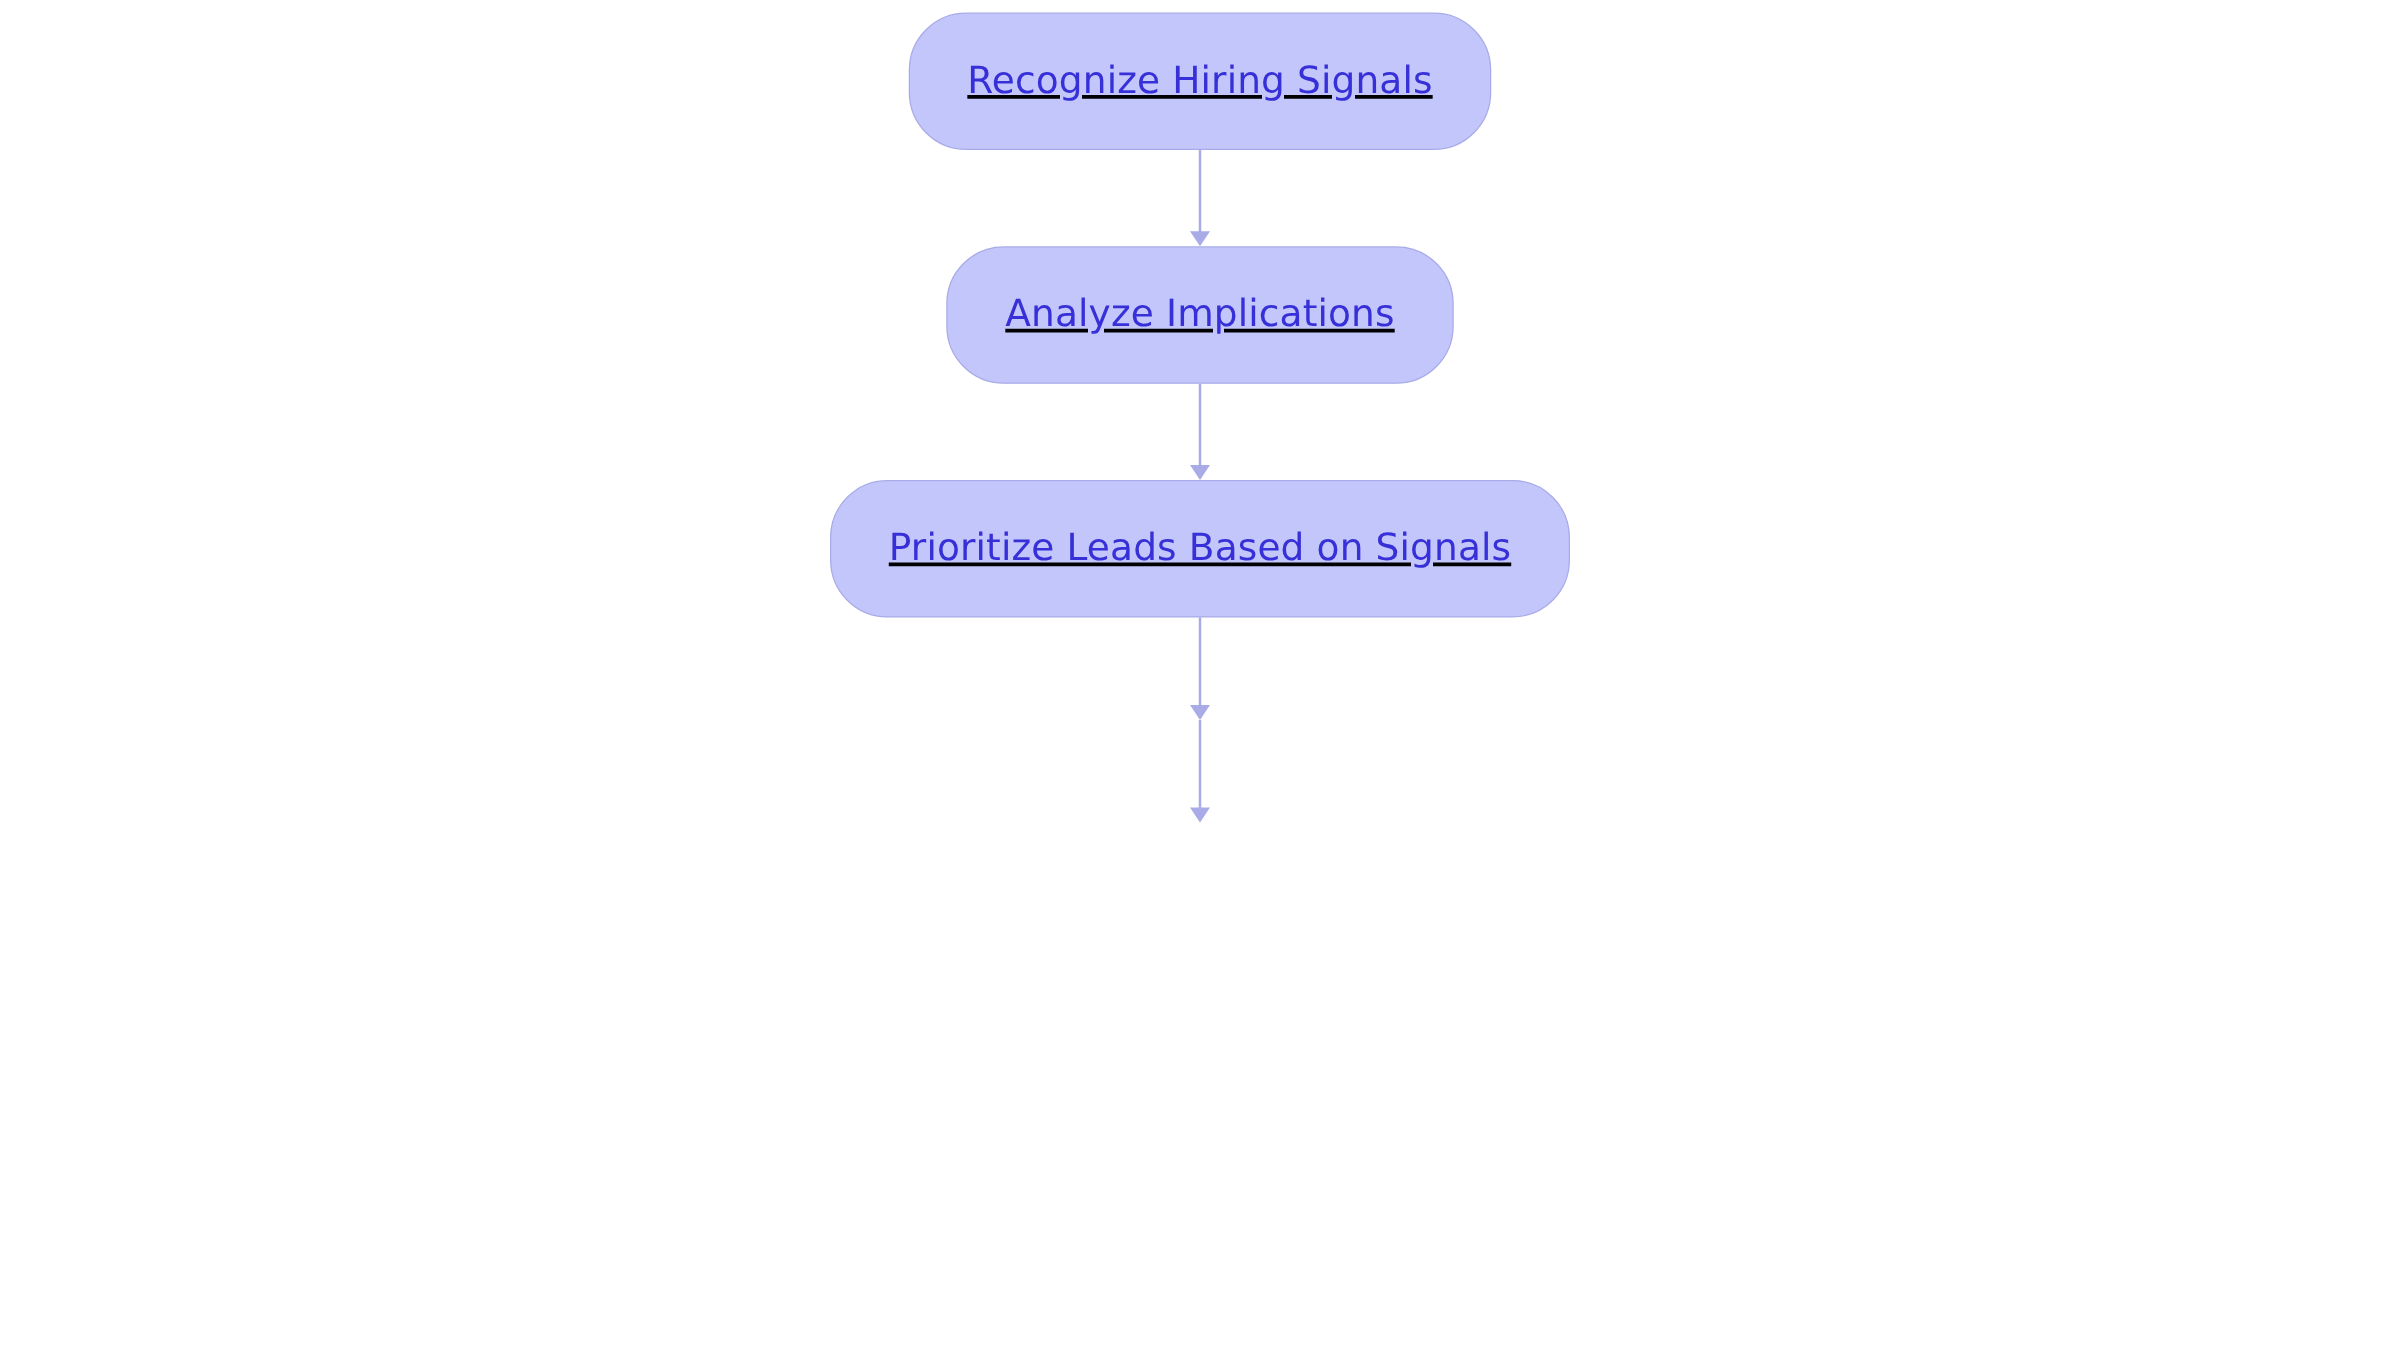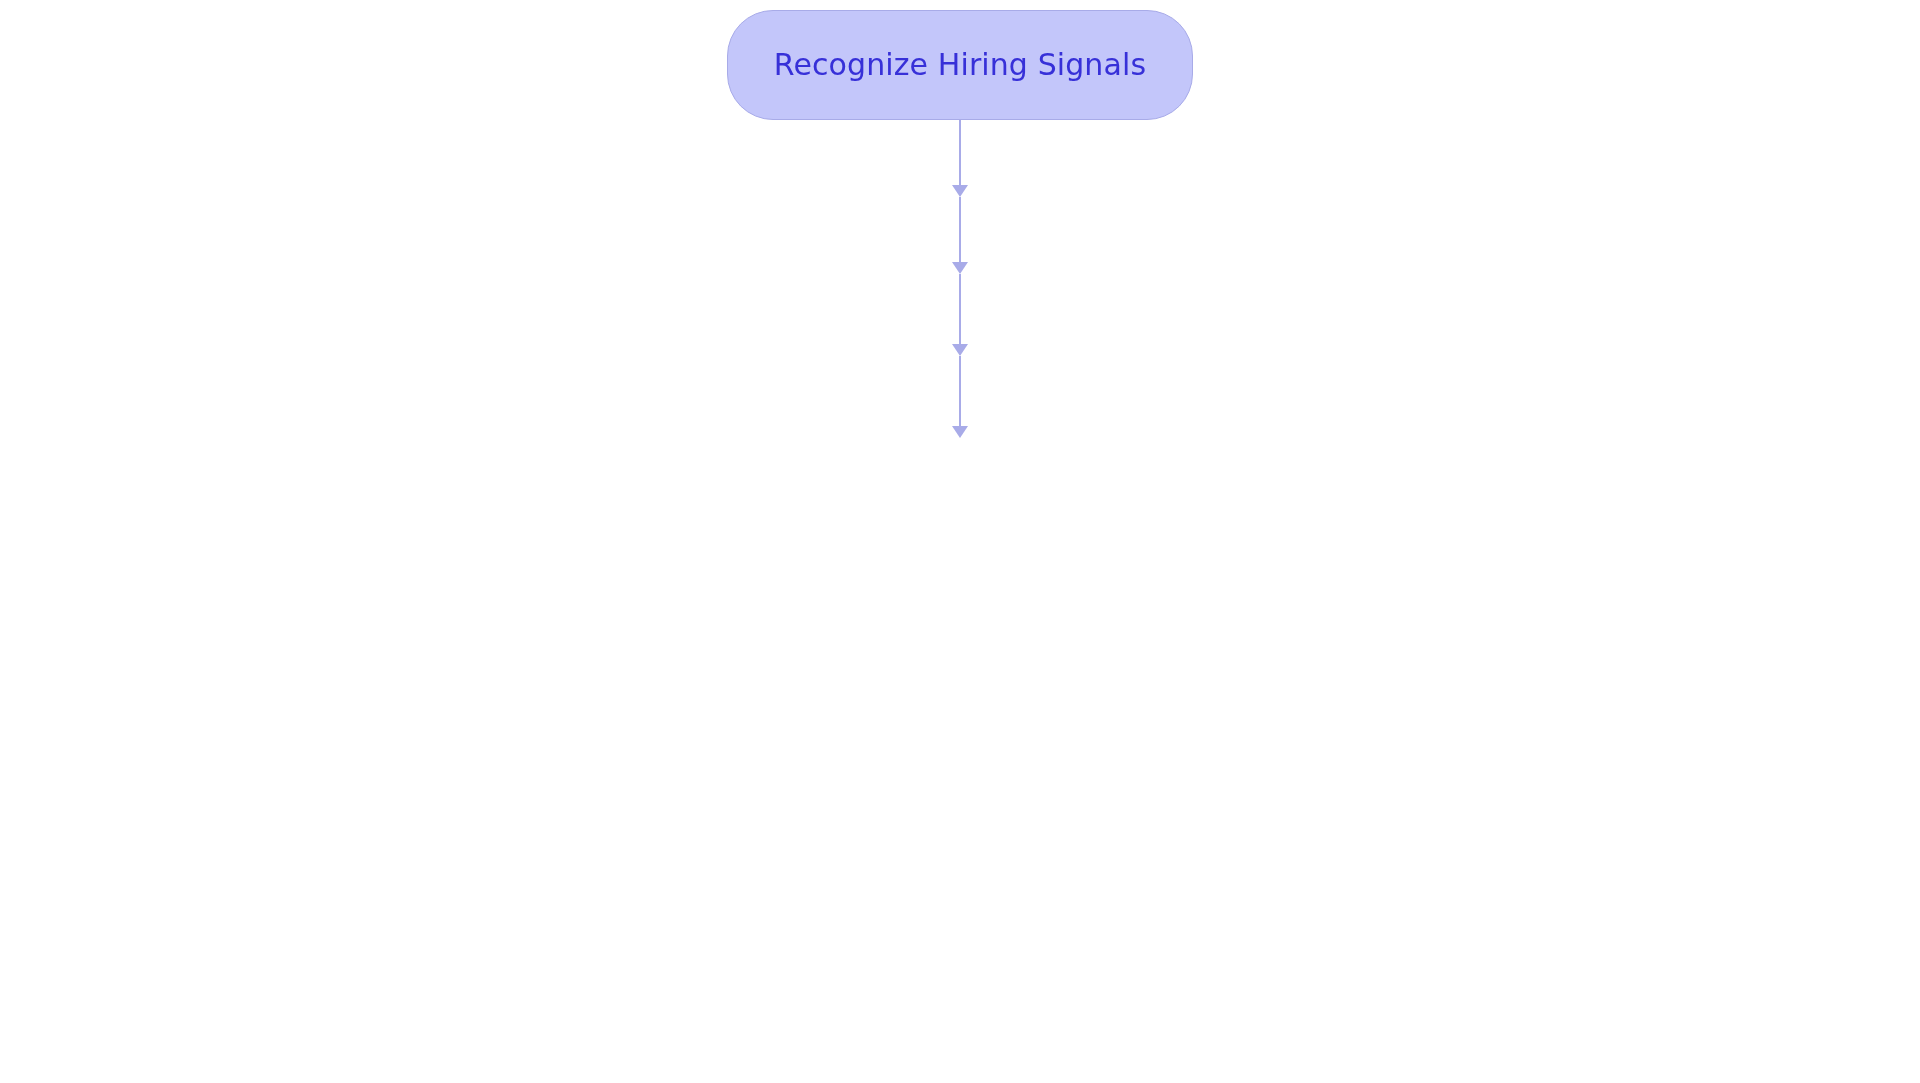--- a/index.html
+++ b/index.html
@@ -23,20 +23,21 @@
     left: 0;
     top: 0;
     width: 1920px;
     height: 796px;
     display: flex;
     flex-direction: column;
     align-items: center;
     justify-content: flex-start;
     padding-top: 10px;
     box-sizing: border-box;
+    text-decoration: underline;
   }
   .node {
     background: #c3c6fa;
     border: 1.4px solid #a8abe8;
     border-radius: 46px;
     color: #3730d8;
     font-size: 30px;
     line-height: 1;
     letter-spacing: 0.1px;
     display: flex;
@@ -80,26 +81,32 @@
 
     <div class="node">
       <span>Recognize Hiring Signals</span>
     </div>
 
     <div class="connector c1">
       <div class="line"></div>
       <div class="arrow"></div>
     </div>
 
+    <div class="node">
+      <span>Analyze Implications</span>
+    </div>
 
     <div class="connector c2">
       <div class="line"></div>
       <div class="arrow"></div>
     </div>
 
+    <div class="node">
+      <span>Prioritize Leads Based on Signals</span>
+    </div>
 
     <div class="connector c3">
       <div class="line"></div>
       <div class="arrow"></div>
     </div>
 
 
     <div class="connector c4">
       <div class="line"></div>
       <div class="arrow"></div>

